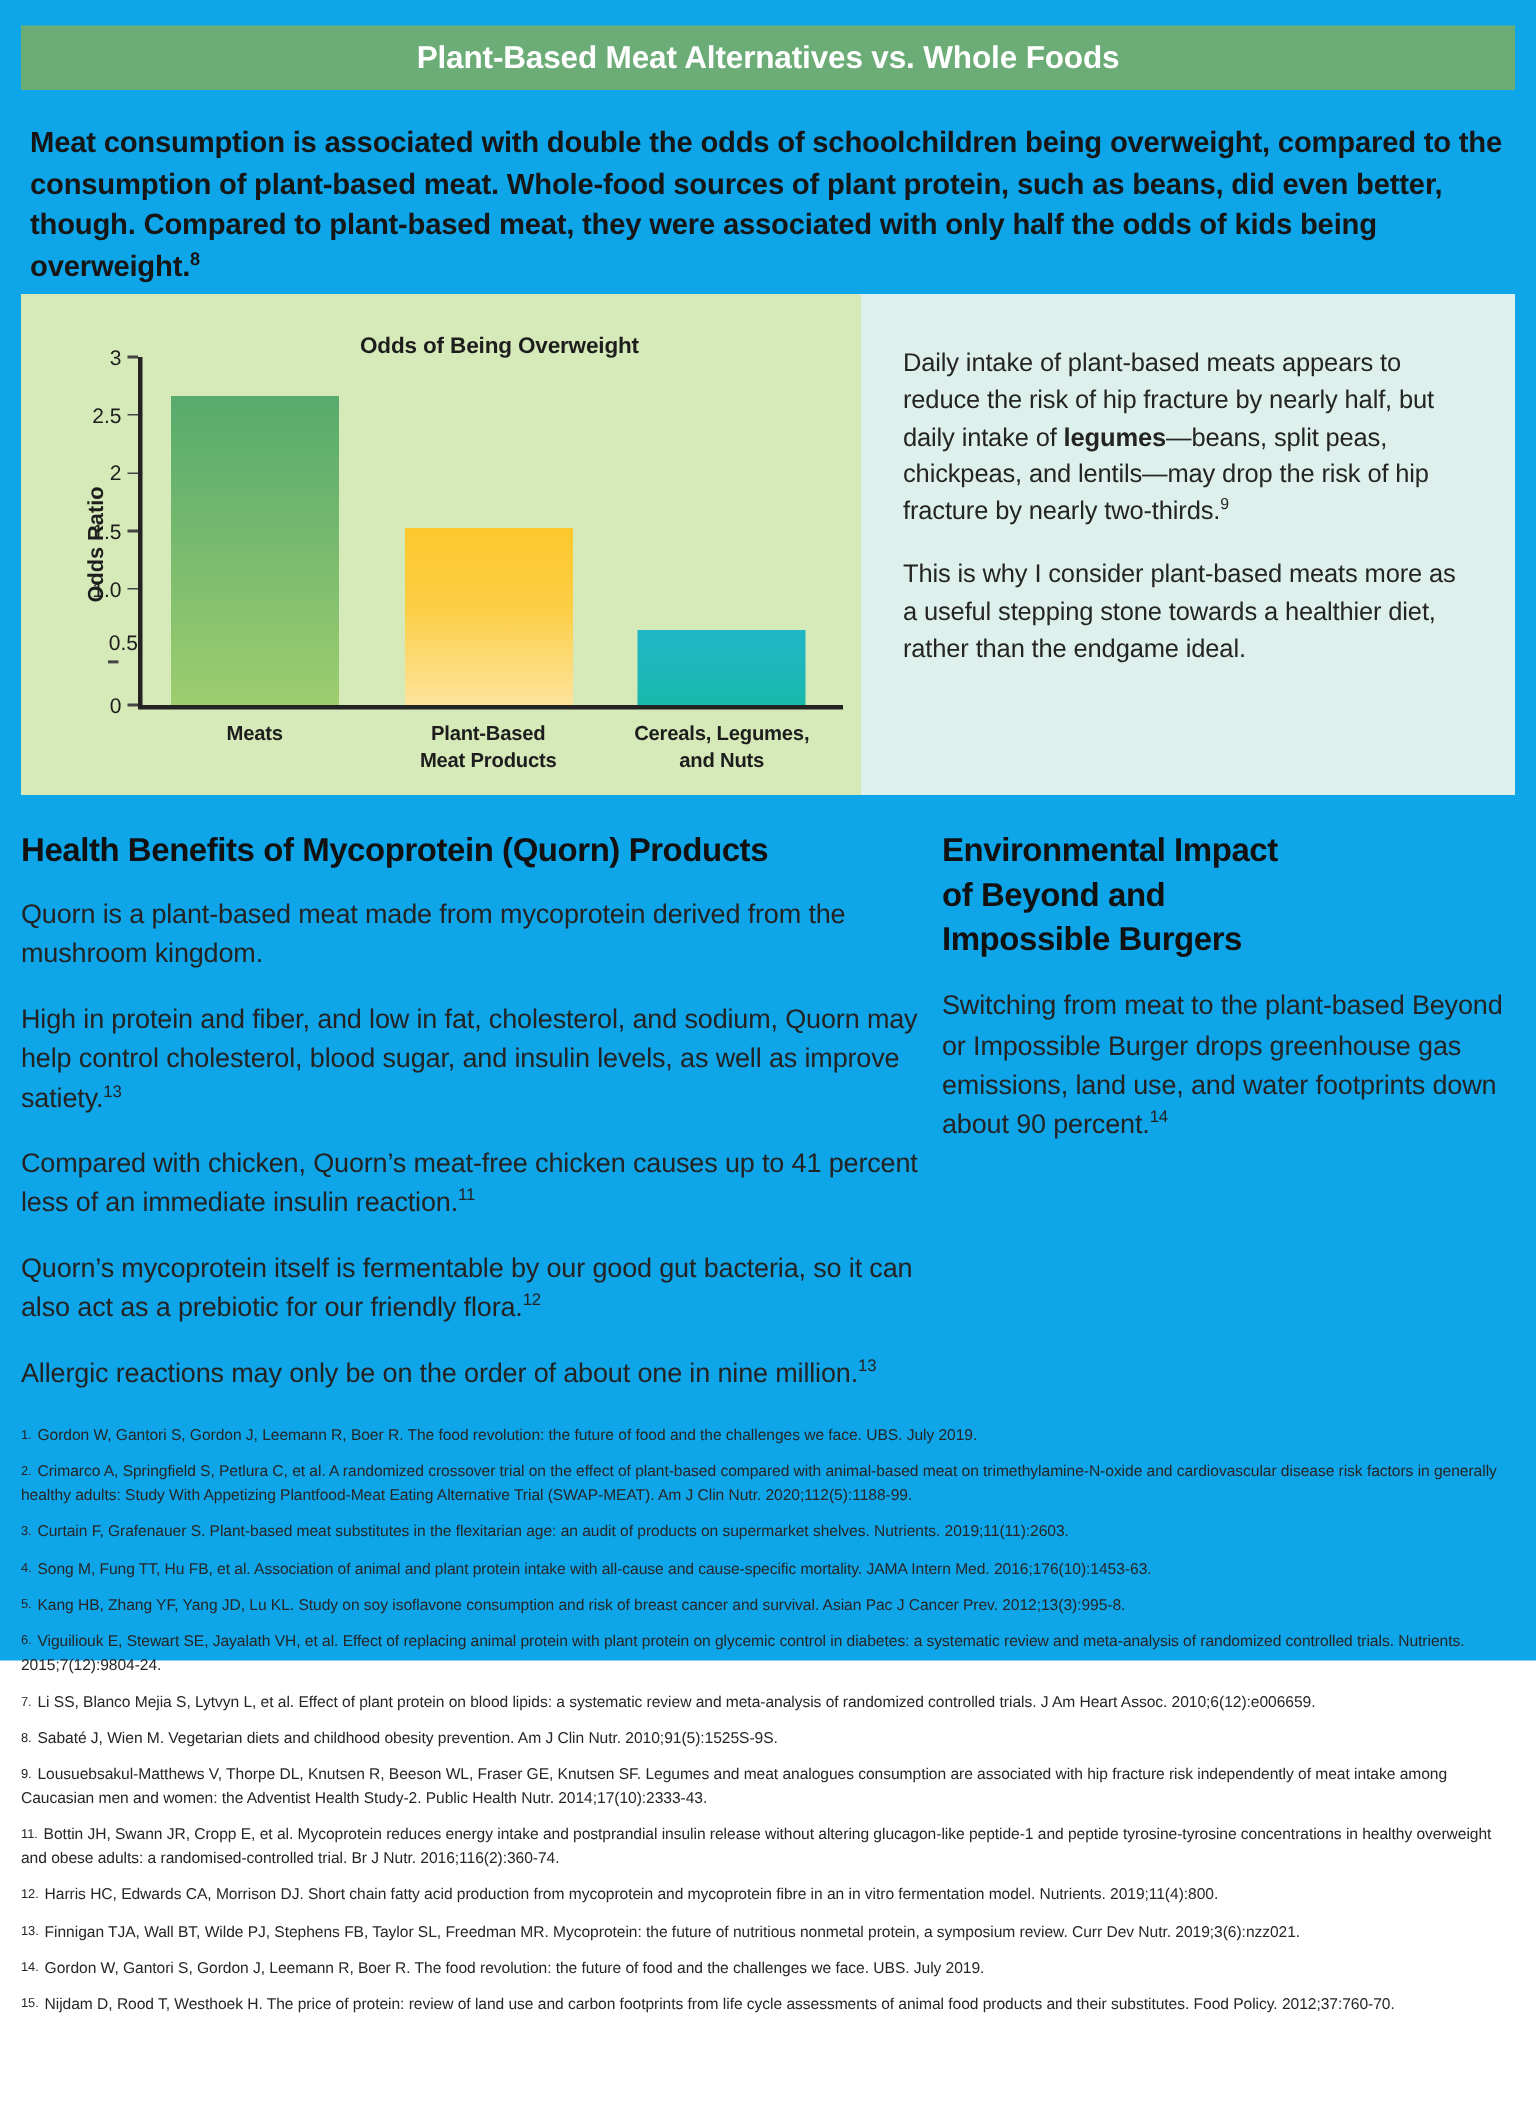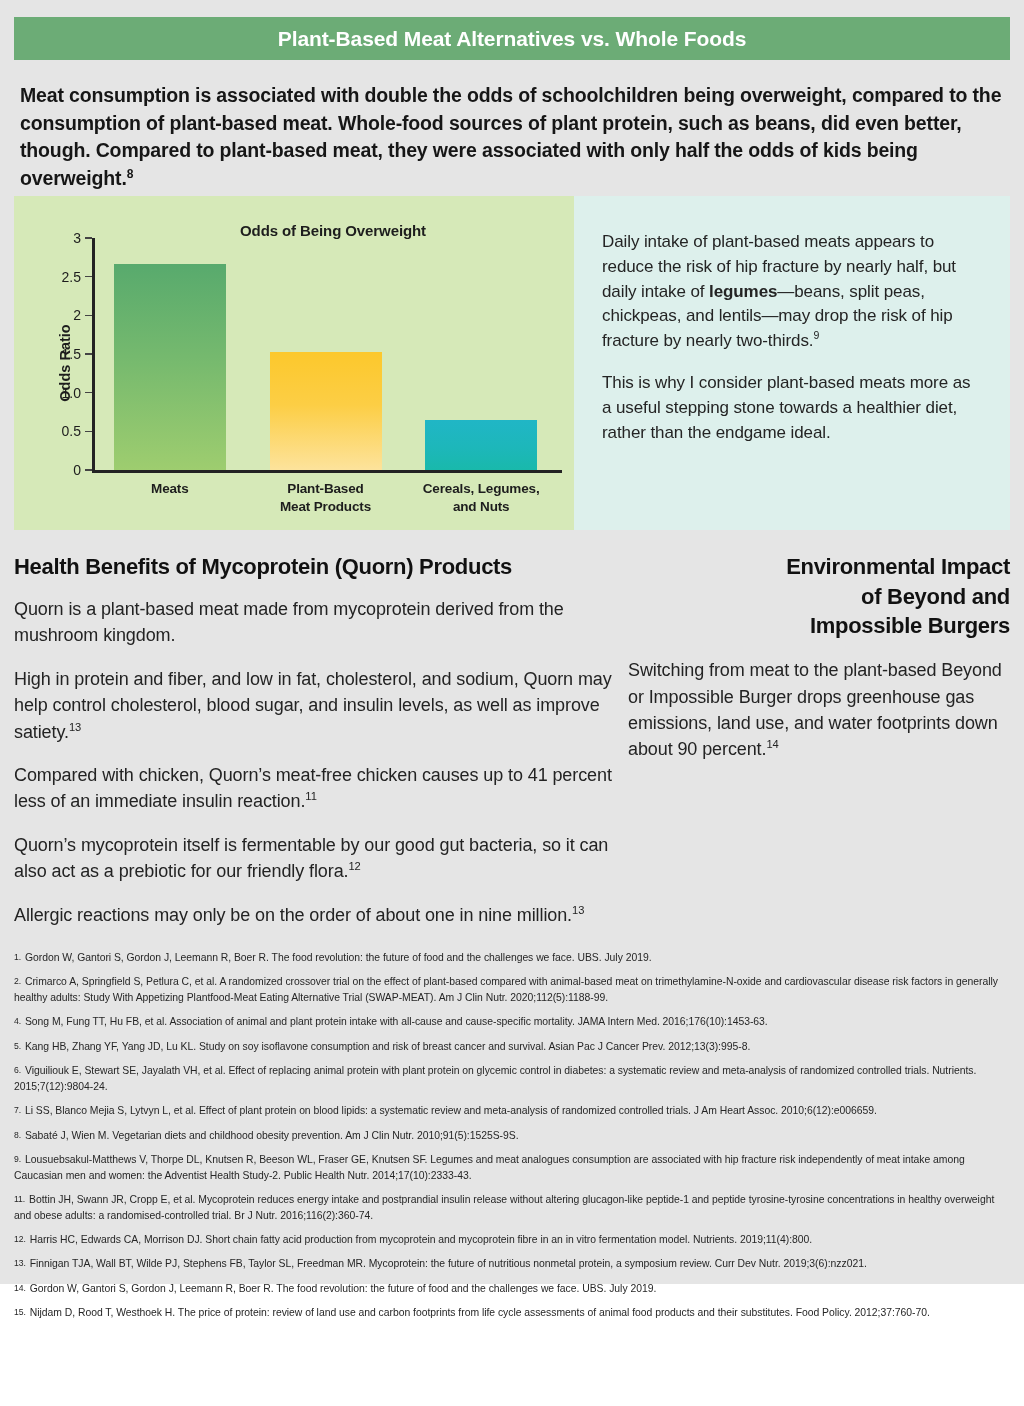--- a/index.html
+++ b/index.html
@@ -9,22 +9,22 @@
     height: 1406px;
     background: #ffffff;
     font-family: "Liberation Sans", sans-serif;
     color: #1a1a1a;
     overflow: hidden;
   }
 
   .page {
     position: relative;
     width: 1024px;
-    height: 1284px;
-    background: #e5e5e5;
+    height: 1107px;
+    background: #0ea5e9;
   }
 
   
   .header-banner {
     position: absolute;
     left: 14px;
     top: 17px;
     width: 996px;
     height: 43px;
     background: #6cac76;
@@ -197,21 +197,21 @@
   .col-right { flex: 1; }
 
   .sec-heading {
     font-size: 22px;
     font-weight: bold;
     color: #111111;
     line-height: 1.35;
     letter-spacing: -0.3px;
     margin-bottom: 14px;
   }
-  .col-right .sec-heading { margin-bottom: 16px; text-align: right; }
+  .col-right .sec-heading { margin-bottom: 16px; }
 
   .body-p {
     font-size: 18px;
     line-height: 1.47;
     color: #232323;
     margin-bottom: 17px;
     letter-spacing: -0.1px;
   }
   .col-right .body-p { margin-bottom: 18px; }
   .body-p:last-child { margin-bottom: 0; }
@@ -255,21 +255,21 @@
     <div class="chart-panel">
       <div class="chart-title">Odds of Being Overweight</div>
       <div class="y-axis-label">Odds Ratio</div>
       <div class="axis-line-y"></div>
       <div class="axis-line-x"></div>
       <div class="plot-area" id="plot-area">
           <div class="ytick" style="top: 232px;">
             <span class="tlabel">0</span>
             <span class="tmark"></span>
           </div>
-          <div class="ytick" style="top: 193.333px;">
+          <div class="ytick" style="top: 193.333px; flex-direction: column;">
             <span class="tlabel">0.5</span>
             <span class="tmark"></span>
           </div>
           <div class="ytick" style="top: 154.667px;">
             <span class="tlabel">1.0</span>
             <span class="tmark"></span>
           </div>
           <div class="ytick" style="top: 116px;">
             <span class="tlabel">1.5</span>
             <span class="tmark"></span>
@@ -332,20 +332,21 @@
       <div id="right-paras">
           <p class="body-p"><span>Switching from meat to the plant-based Beyond or Impossible Burger drops greenhouse gas emissions, land use, and water footprints down about 90 percent.</span><sup>14</sup></p>
         </div>
     </div>
 
   </div>
 
   <div class="references" id="references">
       <div class="ref"><span class="num">1. </span><span>Gordon W, Gantori S, Gordon J, Leemann R, Boer R. The food revolution: the future of food and the challenges we face. UBS. July 2019.</span></div>
       <div class="ref"><span class="num">2. </span><span>Crimarco A, Springfield S, Petlura C, et al. A randomized crossover trial on the effect of plant-based compared with animal-based meat on trimethylamine-N-oxide and cardiovascular disease risk factors in generally healthy adults: Study With Appetizing Plantfood-Meat Eating Alternative Trial (SWAP-MEAT). Am J Clin Nutr. 2020;112(5):1188-99.</span></div>
+      <div class="ref"><span class="num">3. </span><span>Curtain F, Grafenauer S. Plant-based meat substitutes in the flexitarian age: an audit of products on supermarket shelves. Nutrients. 2019;11(11):2603.</span></div>
       <div class="ref"><span class="num">4. </span><span>Song M, Fung TT, Hu FB, et al. Association of animal and plant protein intake with all-cause and cause-specific mortality. JAMA Intern Med. 2016;176(10):1453-63.</span></div>
       <div class="ref"><span class="num">5. </span><span>Kang HB, Zhang YF, Yang JD, Lu KL. Study on soy isoflavone consumption and risk of breast cancer and survival. Asian Pac J Cancer Prev. 2012;13(3):995-8.</span></div>
       <div class="ref"><span class="num">6. </span><span>Viguiliouk E, Stewart SE, Jayalath VH, et al. Effect of replacing animal protein with plant protein on glycemic control in diabetes: a systematic review and meta-analysis of randomized controlled trials. Nutrients. 2015;7(12):9804-24.</span></div>
       <div class="ref"><span class="num">7. </span><span>Li SS, Blanco Mejia S, Lytvyn L, et al. Effect of plant protein on blood lipids: a systematic review and meta-analysis of randomized controlled trials. J Am Heart Assoc. 2010;6(12):e006659.</span></div>
       <div class="ref"><span class="num">8. </span><span>Sabaté J, Wien M. Vegetarian diets and childhood obesity prevention. Am J Clin Nutr. 2010;91(5):1525S-9S.</span></div>
       <div class="ref"><span class="num">9. </span><span>Lousuebsakul-Matthews V, Thorpe DL, Knutsen R, Beeson WL, Fraser GE, Knutsen SF. Legumes and meat analogues consumption are associated with hip fracture risk independently of meat intake among Caucasian men and women: the Adventist Health Study-2. Public Health Nutr. 2014;17(10):2333-43.</span></div>
       <div class="ref"><span class="num">11. </span><span>Bottin JH, Swann JR, Cropp E, et al. Mycoprotein reduces energy intake and postprandial insulin release without altering glucagon-like peptide-1 and peptide tyrosine-tyrosine concentrations in healthy overweight and obese adults: a randomised-controlled trial. Br J Nutr. 2016;116(2):360-74.</span></div>
       <div class="ref"><span class="num">12. </span><span>Harris HC, Edwards CA, Morrison DJ. Short chain fatty acid production from mycoprotein and mycoprotein fibre in an in vitro fermentation model. Nutrients. 2019;11(4):800.</span></div>
       <div class="ref"><span class="num">13. </span><span>Finnigan TJA, Wall BT, Wilde PJ, Stephens FB, Taylor SL, Freedman MR. Mycoprotein: the future of nutritious nonmetal protein, a symposium review. Curr Dev Nutr. 2019;3(6):nzz021.</span></div>
       <div class="ref"><span class="num">14. </span><span>Gordon W, Gantori S, Gordon J, Leemann R, Boer R. The food revolution: the future of food and the challenges we face. UBS. July 2019.</span></div>

